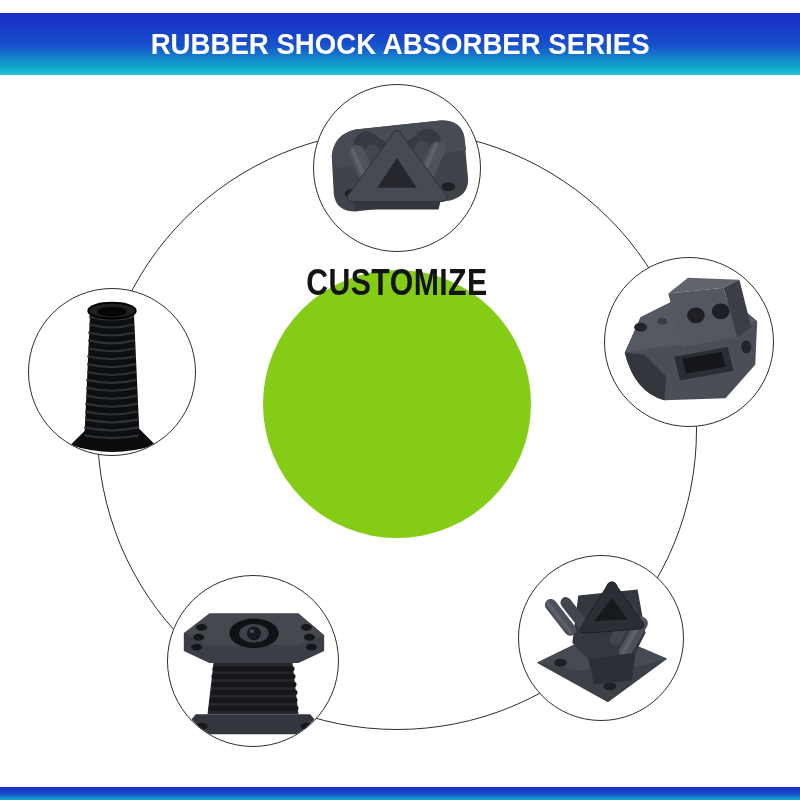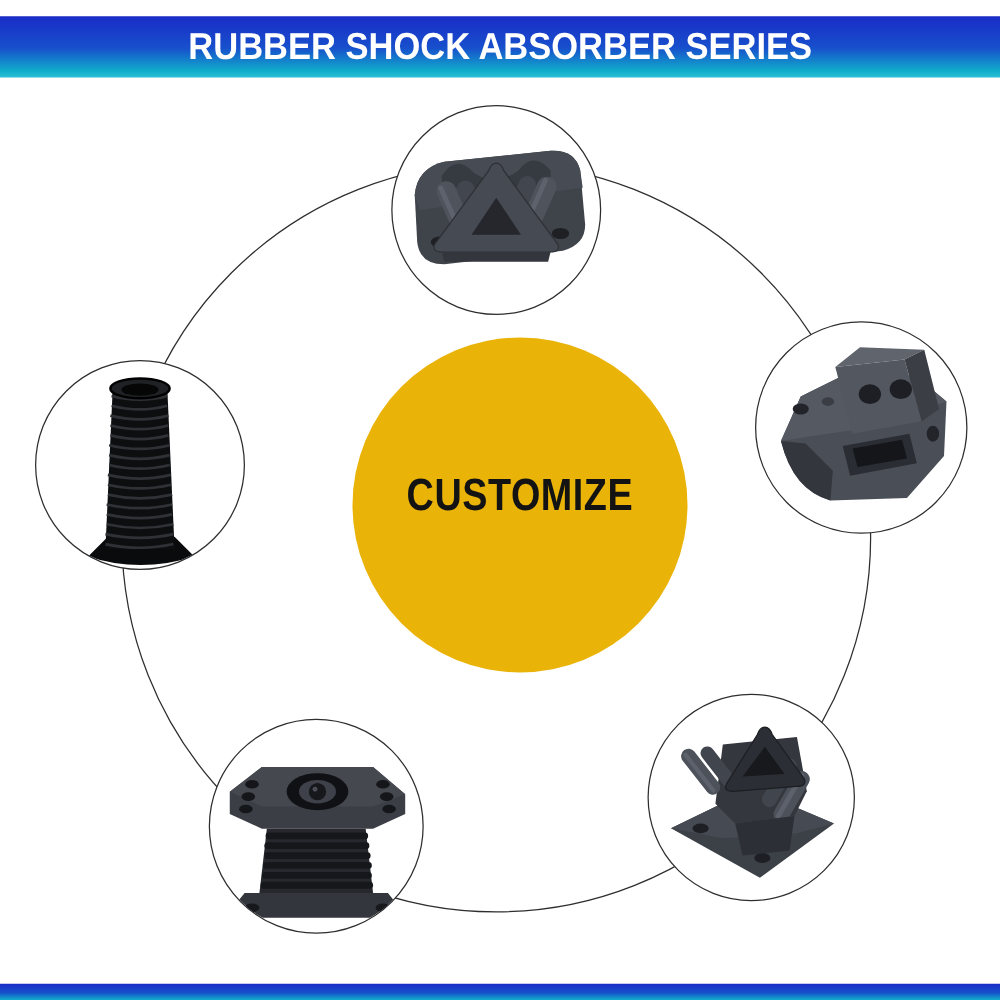--- a/index.html
+++ b/index.html
@@ -1,36 +1,36 @@
 <!DOCTYPE html>
 <html><head>
 <meta charset="utf-8">
 <style>
   html,body{margin:0;padding:0;background:#ffffff;}
   #canvas{position:relative;width:800px;height:800px;background:#ffffff;overflow:hidden;
           font-family:"Liberation Sans", sans-serif;}
 
   
-  .banner{position:absolute;left:0;top:13px;width:800px;height:49px;
+  .banner{position:absolute;left:0;top:13px;width:800px;height:62px;
           background:linear-gradient(180deg,#1a2cc7 0%,#1750cc 52%,#10aecb 90%,#2cc0d6 100%);
           display:flex;align-items:center;justify-content:center;}
   .banner h1{margin:0;color:#ffffff;font-size:30px;font-weight:800;letter-spacing:0px;
              transform:scaleX(0.92);white-space:nowrap;}
 
   
   .footerbar{position:absolute;left:0;top:787px;width:800px;height:13px;
              background:linear-gradient(180deg,#1a2cc7 0%,#1750cc 55%,#10aecb 100%);}
 
   
   .bigcircle{position:absolute;left:97px;top:130px;width:600px;height:600px;border-radius:50%;
              border:1.5px solid #2e2e2e;box-sizing:border-box;background:transparent;}
 
   
-  .greencircle{position:absolute;left:282px;top:270px;width:268px;height:268px;border-radius:50%;
-               background:#eab308;display:flex;align-items:center;justify-content:center;z-index:3;}
+  .greencircle{position:absolute;left:263px;top:270px;width:268px;height:268px;border-radius:50%;
+               background:#84cc16;display:flex;align-items:flex-start;justify-content:center;z-index:3;}
   .greencircle span{display:block;color:#131313;font-size:36px;font-weight:800;
                     transform:scaleX(0.84) translateY(-8px);white-space:nowrap;letter-spacing:0.5px;}
 
   
   .pc{position:absolute;border-radius:50%;background:#ffffff;border:1.5px solid #2e2e2e;
       box-sizing:border-box;overflow:hidden;z-index:4;}
   .pc svg{display:block;width:100%;height:100%;}
   #pc-top{left:313px;top:84px;width:168px;height:168px;}
   #pc-right{left:604px;top:257px;width:170px;height:170px;}
   #pc-left{left:28px;top:288px;width:168px;height:168px;}

